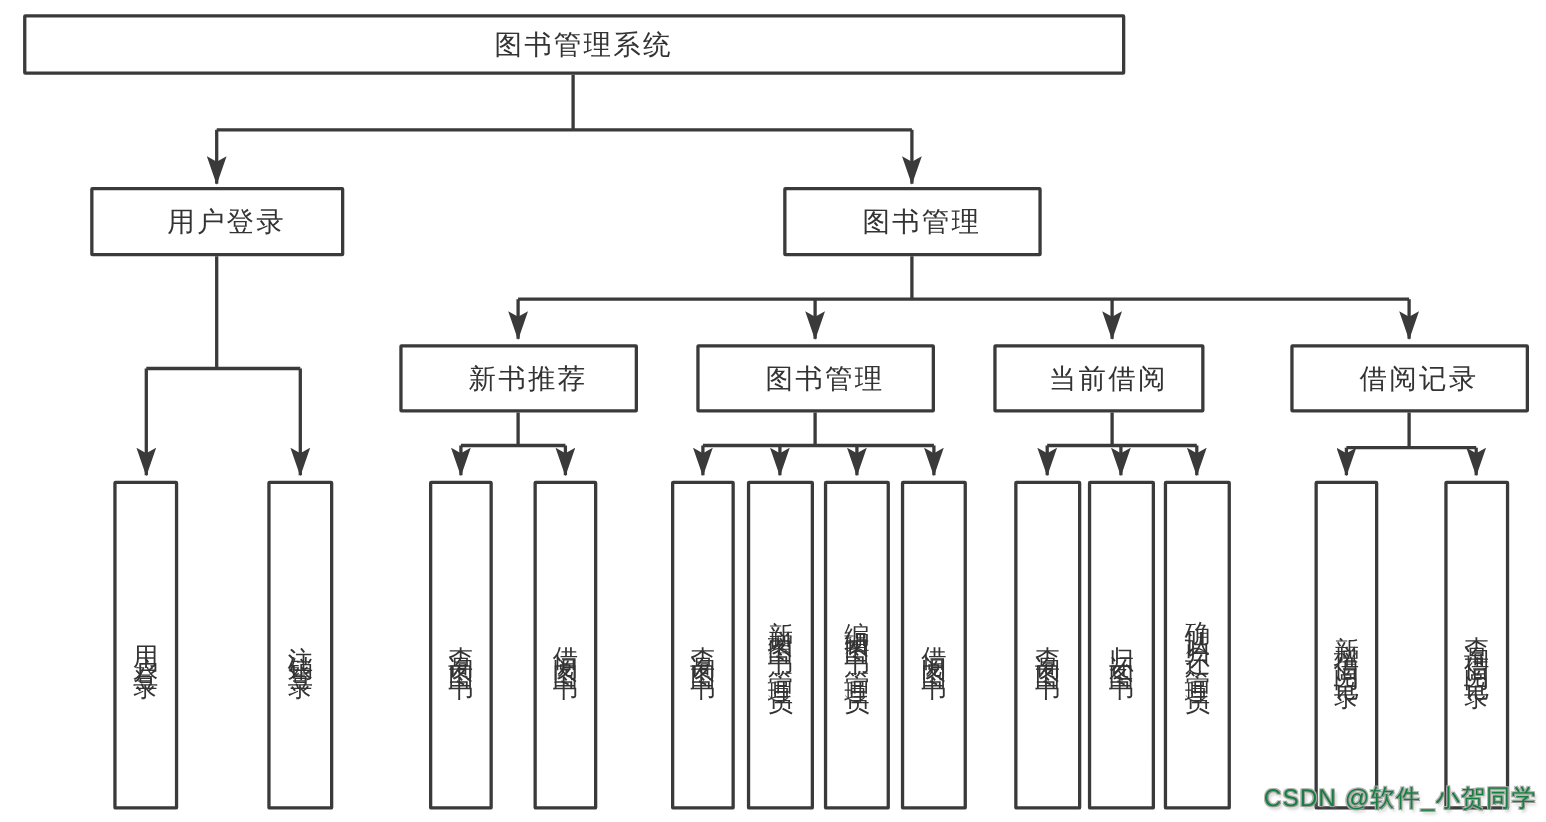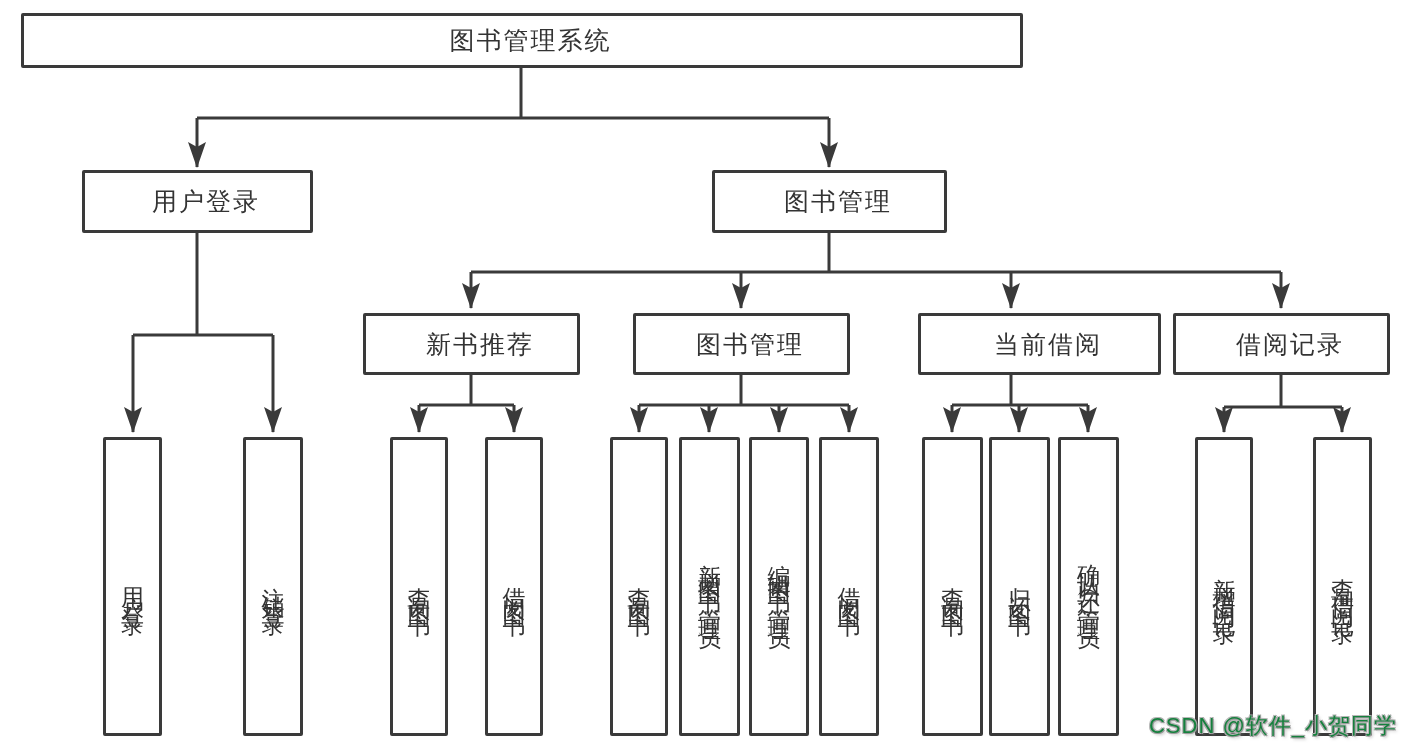--- a/index.html
+++ b/index.html
@@ -118,21 +118,21 @@
     <line x1="1342" y1="407" x2="1342" y2="432" stroke="#3a3a3a" stroke-width="3" marker-end="url(#ah)"></line>
   </svg>
 
   <div class="node" style="left:21px; top:13px; width:1002px; height:55px;">图书管理系统</div>
 
   <div class="node" style="left:82px; top:170px; width:231px; height:63px;">用户登录</div>
   <div class="node" style="left:363px; top:313px; width:217px; height:62px;">新书推荐</div>
 
   <div class="node" style="left:712px; top:170px; width:235px; height:63px;">图书管理</div>
   <div class="node" style="left:633px; top:313px; width:217px; height:62px;">图书管理</div>
-  <div class="node" style="left:903px; top:313px; width:243px; height:62px;margin-left:15px;">当前借阅</div>
+  <div class="node" style="left:903px; top:313px; width:192px; height:62px;">当前借阅</div>
   <div class="node" style="left:1173px; top:313px; width:217px; height:62px;">借阅记录</div>
 
   <div class="leaf" style="left:103px; top:437px; width:59px; height:299px;">
     <span class="vtext">用户登录</span>
   </div>
   <div class="leaf" style="left:243px; top:437px; width:60px; height:299px;">
     <span class="vtext">注销登录</span>
   </div>
   <div class="leaf" style="left:390px; top:437px; width:58px; height:299px;">
     <span class="vtext">查询图书</span>

